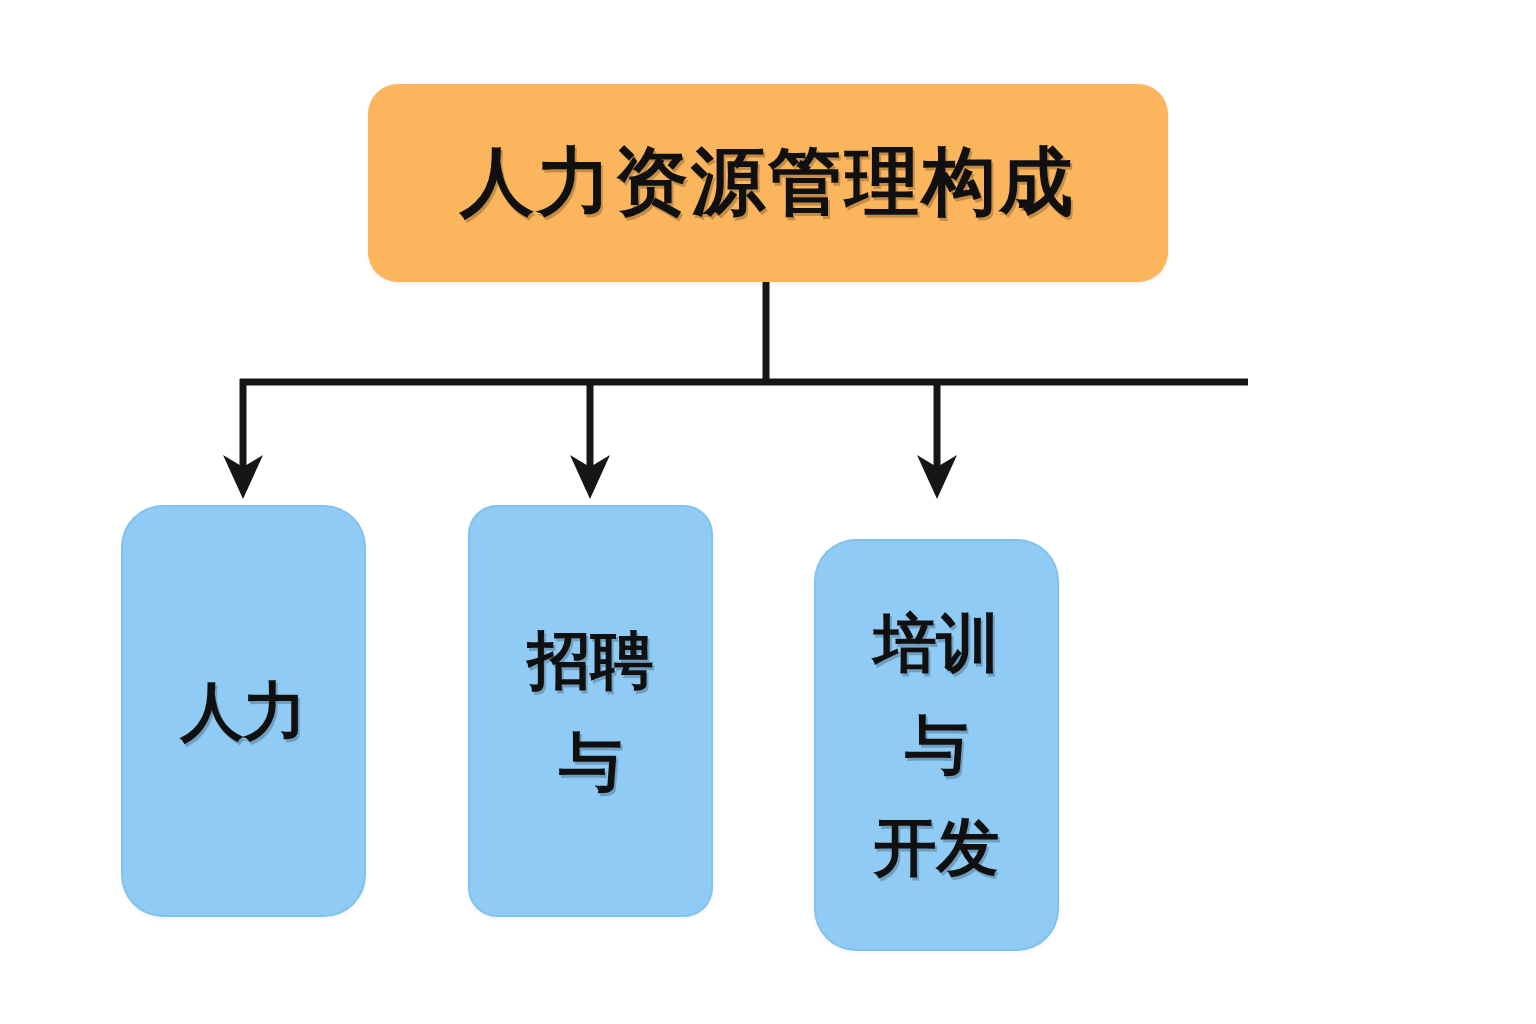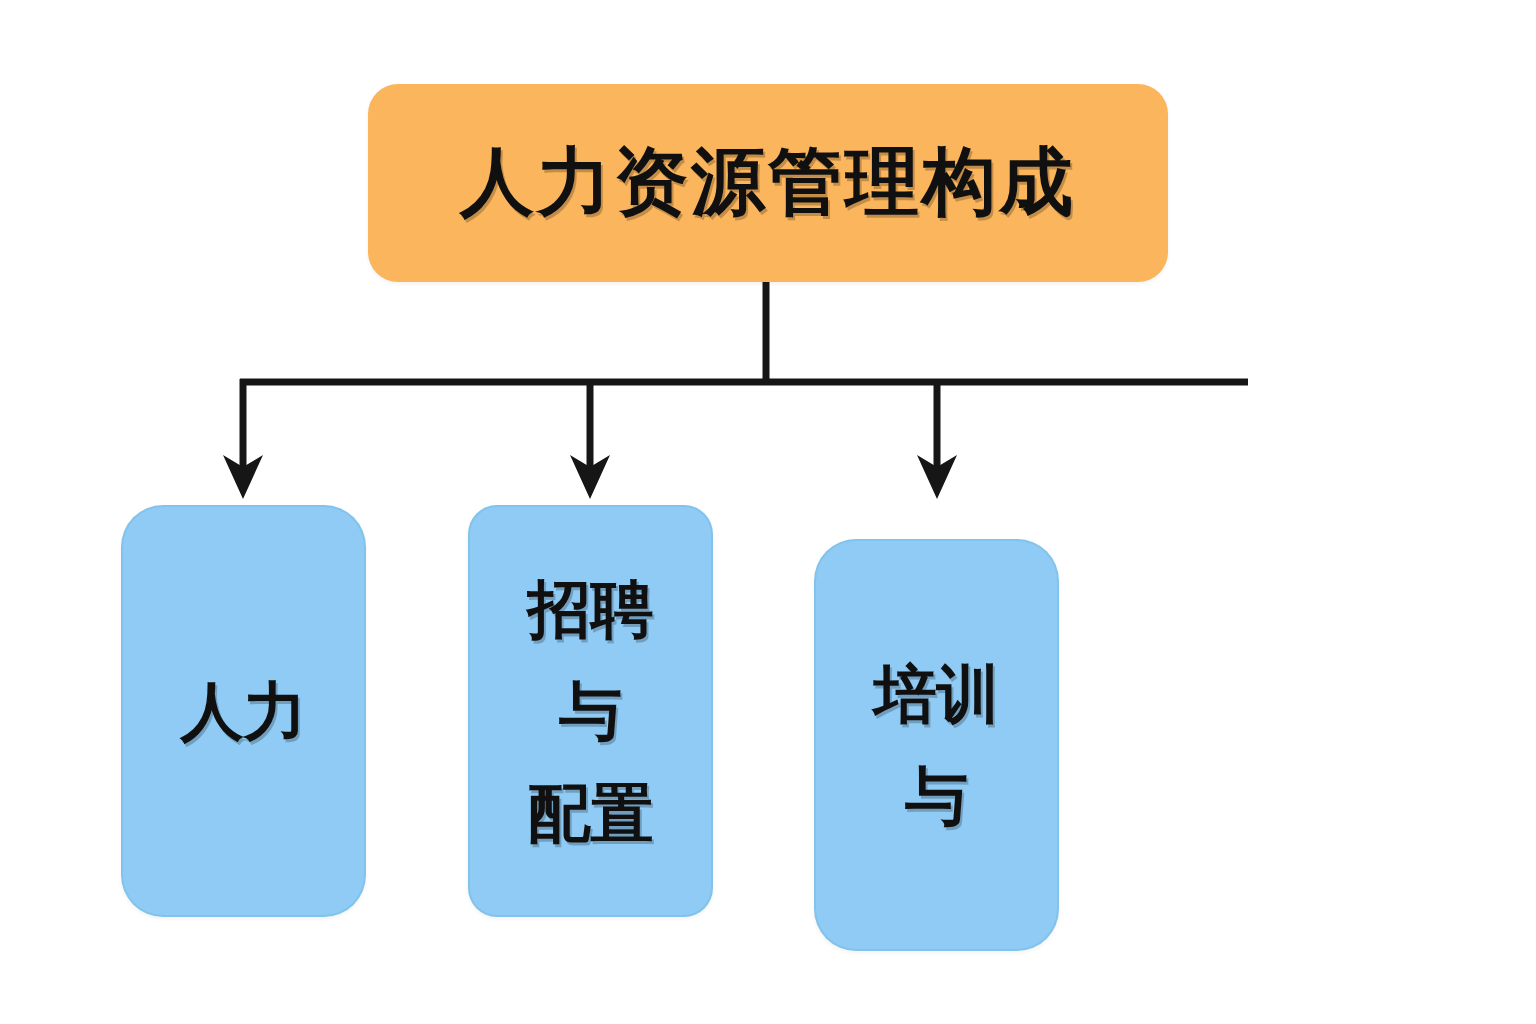--- a/index.html
+++ b/index.html
@@ -95,25 +95,25 @@
   <div class="node child-node child-1">
     <div class="lines">
       <span>人力</span>
     </div>
   </div>
 
   <div class="node child-node child-2">
     <div class="lines">
       <span>招聘</span>
       <span>与</span>
-      <span>配置</span>
     </div>
   </div>
 
   <div class="node child-node child-3">
     <div class="lines">
       <span>培训</span>
       <span>与</span>
+      <span>开发</span>
     </div>
   </div>
 
 
 </div>
 
 </body></html>

